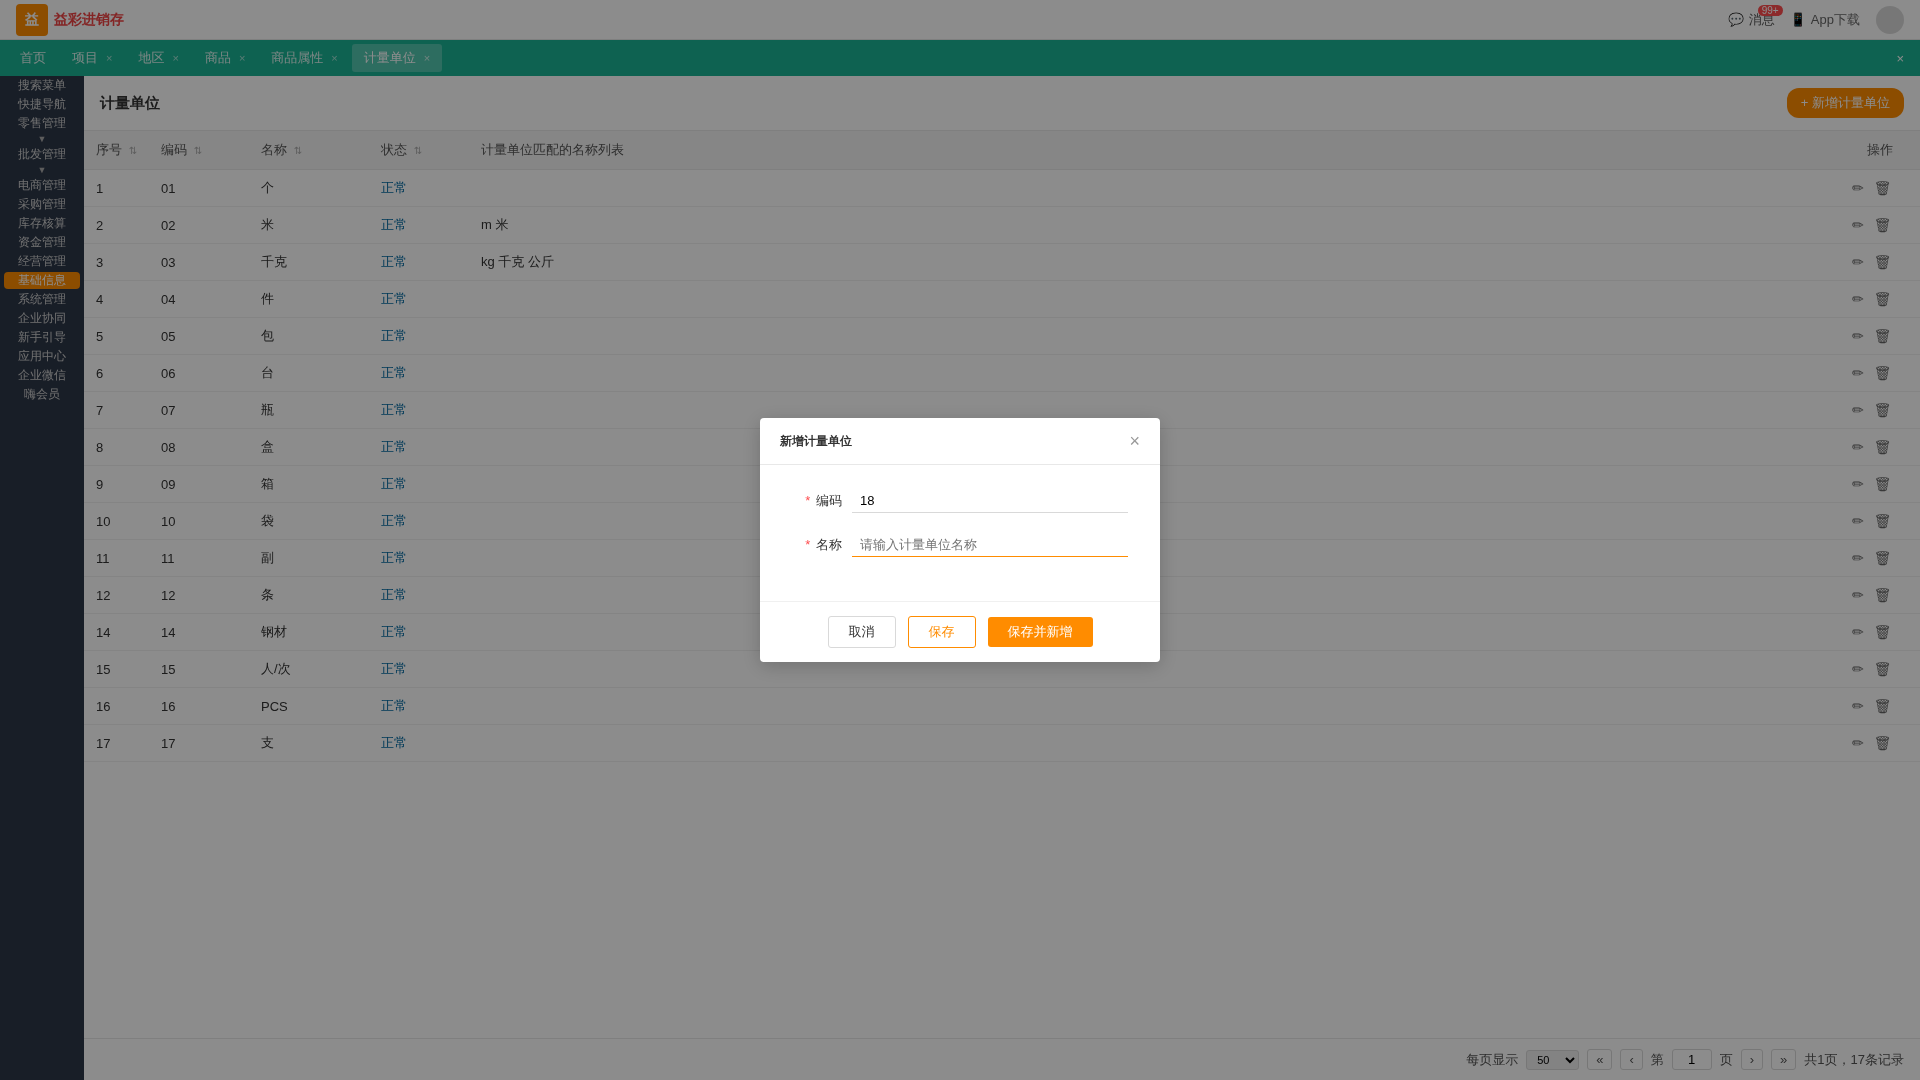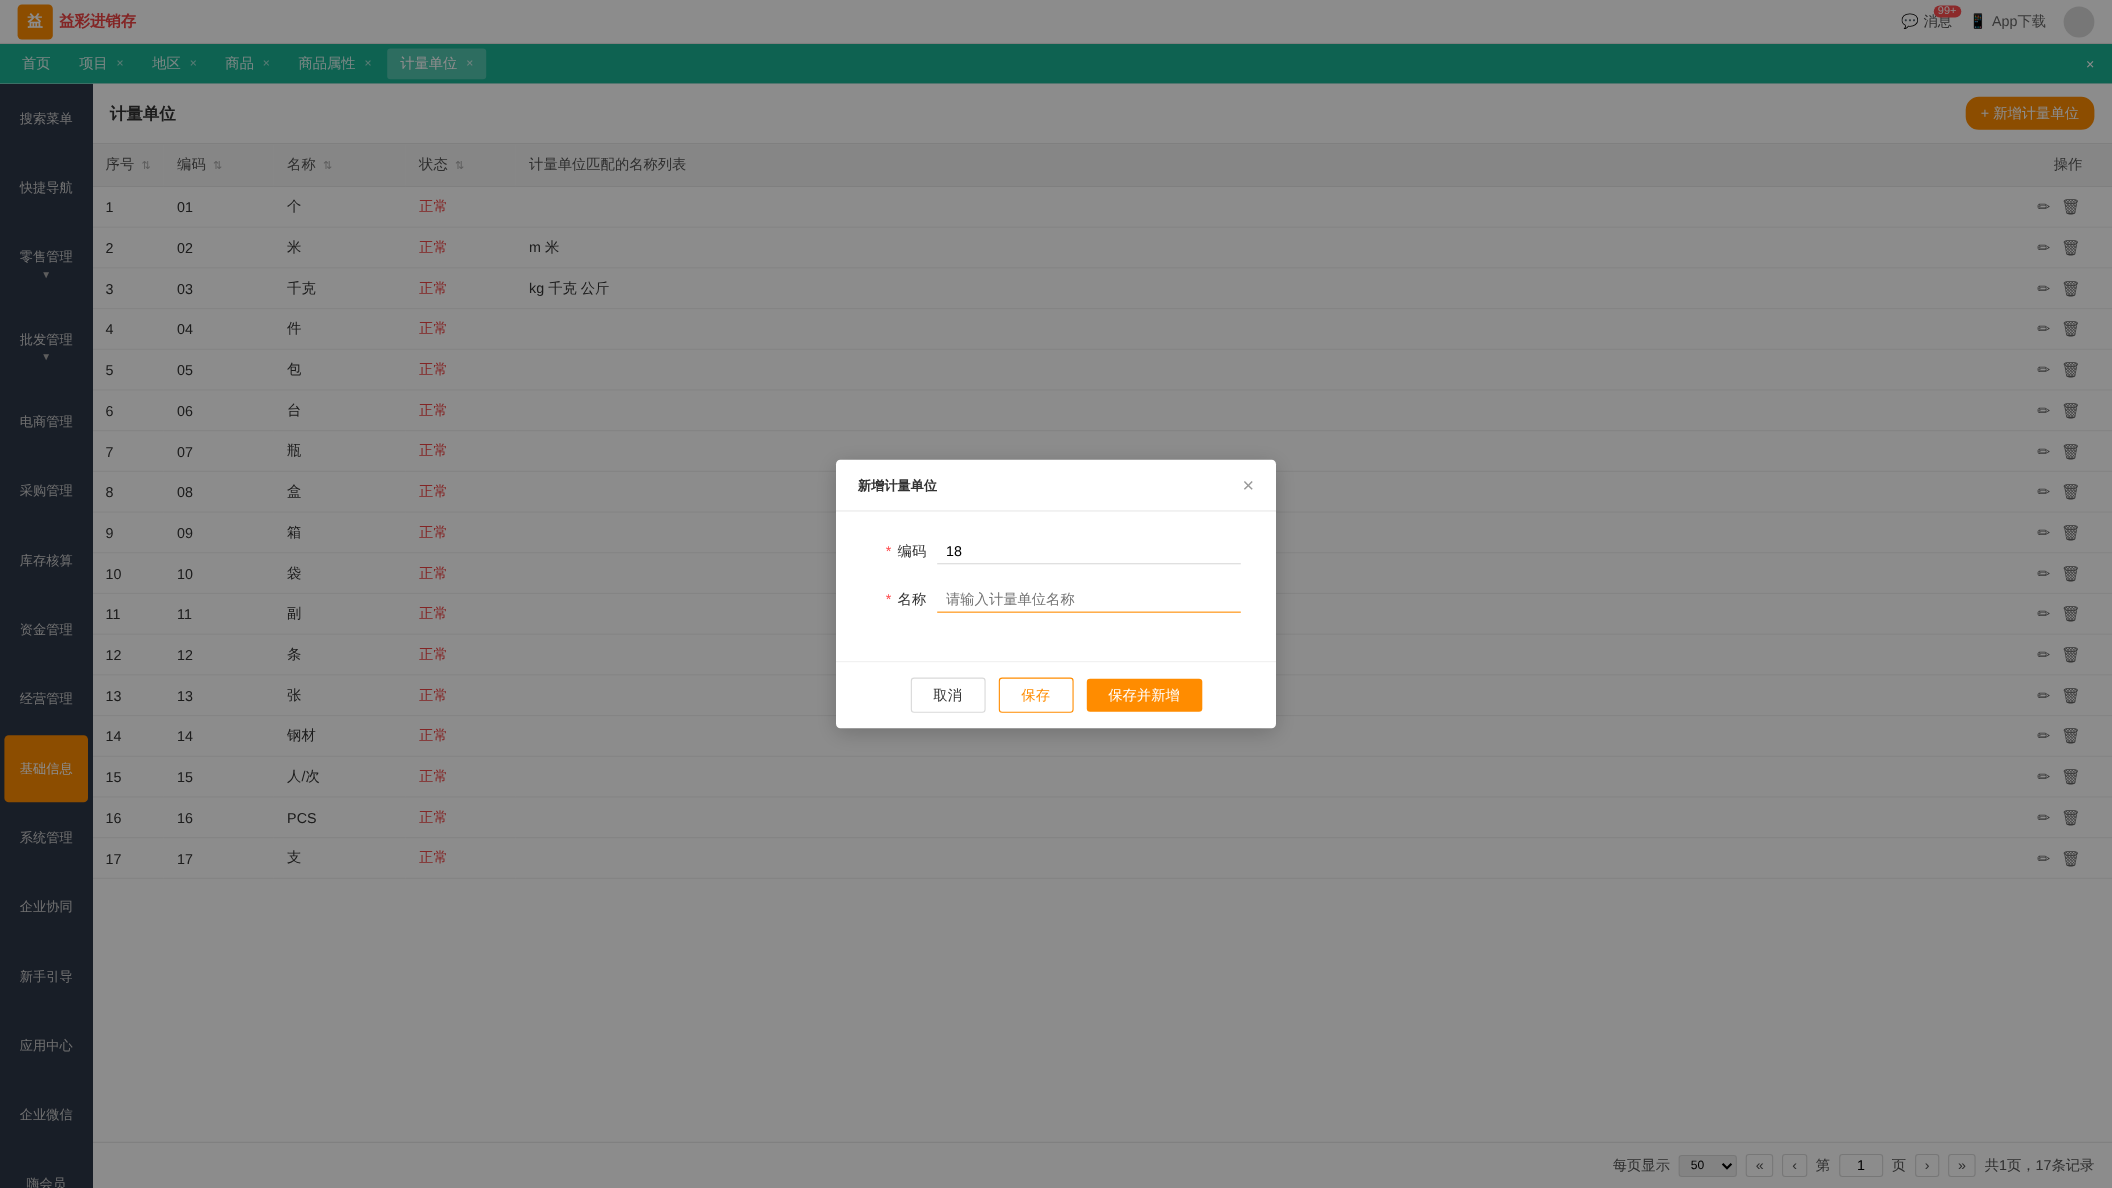--- a/index.html
+++ b/index.html
@@ -22,38 +22,38 @@
     .tab-item { height: 28px; padding: 0 12px; border-radius: 3px; display: flex; align-items: center; gap: 6px; cursor: pointer; color: rgba(255,255,255,0.85); font-size: 13px; white-space: nowrap; }
     .tab-item.active { background: rgba(255,255,255,0.25); color: white; }
     .tab-close { font-size: 11px; opacity: 0.7; cursor: pointer; margin-left: 2px; }
     .tab-close-global { margin-left: auto; color: white; cursor: pointer; padding: 4px 8px; }
 
     
     .main-layout { display: flex; flex: 1; overflow: hidden; }
 
     
     .sidebar { width: 84px; background: #2d3748; display: flex; flex-direction: column; flex-shrink: 0; overflow-y: auto; }
-    .sidebar-item { color: #ccc; font-size: 12px; padding: 22px 6px; text-align: center; cursor: pointer; border-radius: 2px; margin: 1px 4px; display: flex; align-items: center; justify-content: center; flex-direction: column; gap: 2px; }
+    .sidebar-item { color: #ccc; font-size: 12px; padding: 0 6px; text-align: center; cursor: pointer; border-radius: 2px; margin: 1px 4px; display: flex; align-items: center; justify-content: center; flex-direction: column; gap: 2px; }
     .sidebar-item.active { background: #ff8c00; color: white; border-radius: 4px; }
 
     
     .content { flex: 1; display: flex; flex-direction: column; overflow: hidden; padding: 0; background: #f5f5f5; }
 
     
     .page-header { background: white; padding: 12px 16px; display: flex; align-items: center; justify-content: space-between; border-bottom: 1px solid #e8e8e8; }
     .page-title { font-size: 15px; font-weight: bold; color: #333; }
     .add-btn { background: #ff8c00; color: white; border: none; padding: 6px 14px; border-radius: 12px; cursor: pointer; font-size: 13px; }
 
     
     .table-wrap { flex: 1; overflow-y: auto; background: white; margin: 0; }
     table { width: 100%; border-collapse: collapse; }
     thead th { background: #f5f5f5; padding: 10px 12px; text-align: left; font-size: 13px; color: #555; border-bottom: 1px solid #e8e8e8; font-weight: normal; white-space: nowrap; }
     tbody tr { border-bottom: 1px solid #f0f0f0; }
     tbody td { padding: 9px 12px; font-size: 13px; color: #333; }
-    .status-normal { color: #ef4444; }
+    .status-normal { color: #0369a1; }
     .sort-icon { color: #aaa; font-size: 10px; margin-left: 3px; cursor: pointer; }
 
     
     .action-icons { display: flex; gap: 10px; }
     .action-icon { color: #666; cursor: pointer; font-size: 14px; }
 
     
     .pagination { background: white; padding: 10px 16px; display: flex; align-items: center; justify-content: flex-end; gap: 8px; border-top: 1px solid #e8e8e8; font-size: 13px; color: #555; flex-shrink: 0; }
     .pagination select { border: 1px solid #d9d9d9; border-radius: 3px; padding: 2px 6px; font-size: 11px; }
     .page-btn { border: 1px solid #d9d9d9; background: white; padding: 2px 8px; cursor: pointer; border-radius: 3px; font-size: 13px; color: #555; }
@@ -365,33 +365,20 @@
       <div class="action-icons">
         <span class="action-icon">✏</span>
         <span class="action-icon">🗑</span>
       </div>
     </td>
   </tr>
             <tr>
     <td>12</td>
     <td>12</td>
     <td>条</td>
-    <td class="status-normal">正常</td>
-    <td></td>
-    <td>
-      <div class="action-icons">
-        <span class="action-icon">✏</span>
-        <span class="action-icon">🗑</span>
-      </div>
-    </td>
-  </tr>
-            <tr>
-    <td>13</td>
-    <td>13</td>
-    <td>张</td>
     <td class="status-normal">正常</td>
     <td></td>
     <td>
       <div class="action-icons">
         <span class="action-icon">✏</span>
         <span class="action-icon">🗑</span>
       </div>
     </td>
   </tr>
             <tr>

